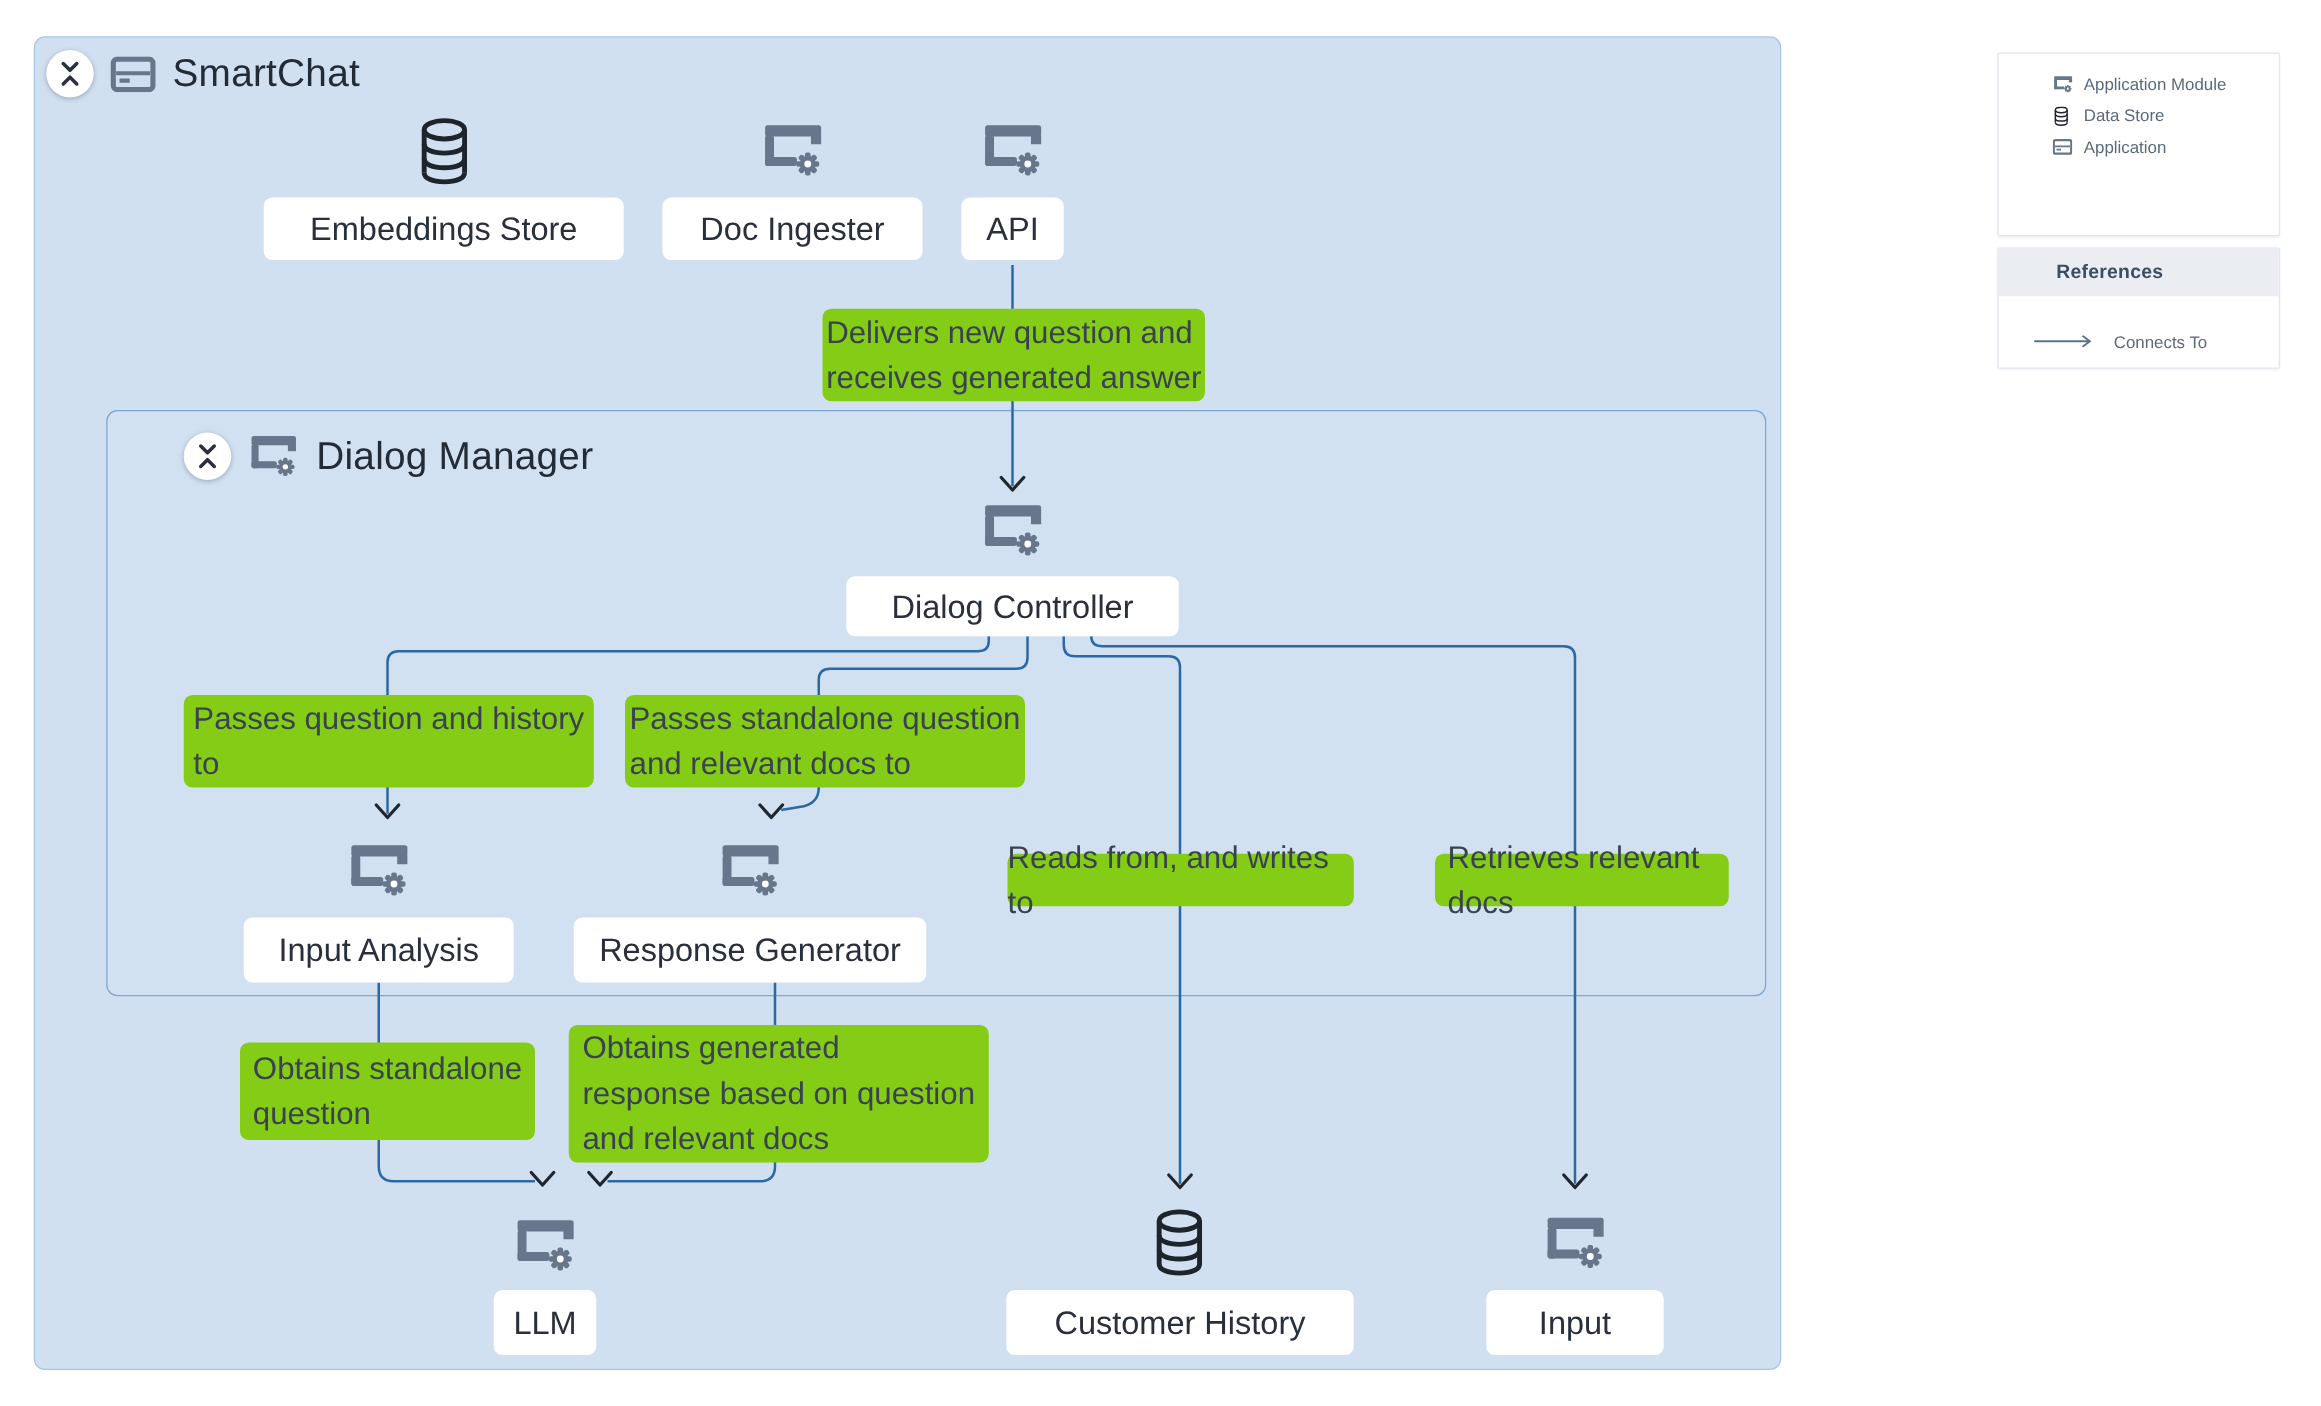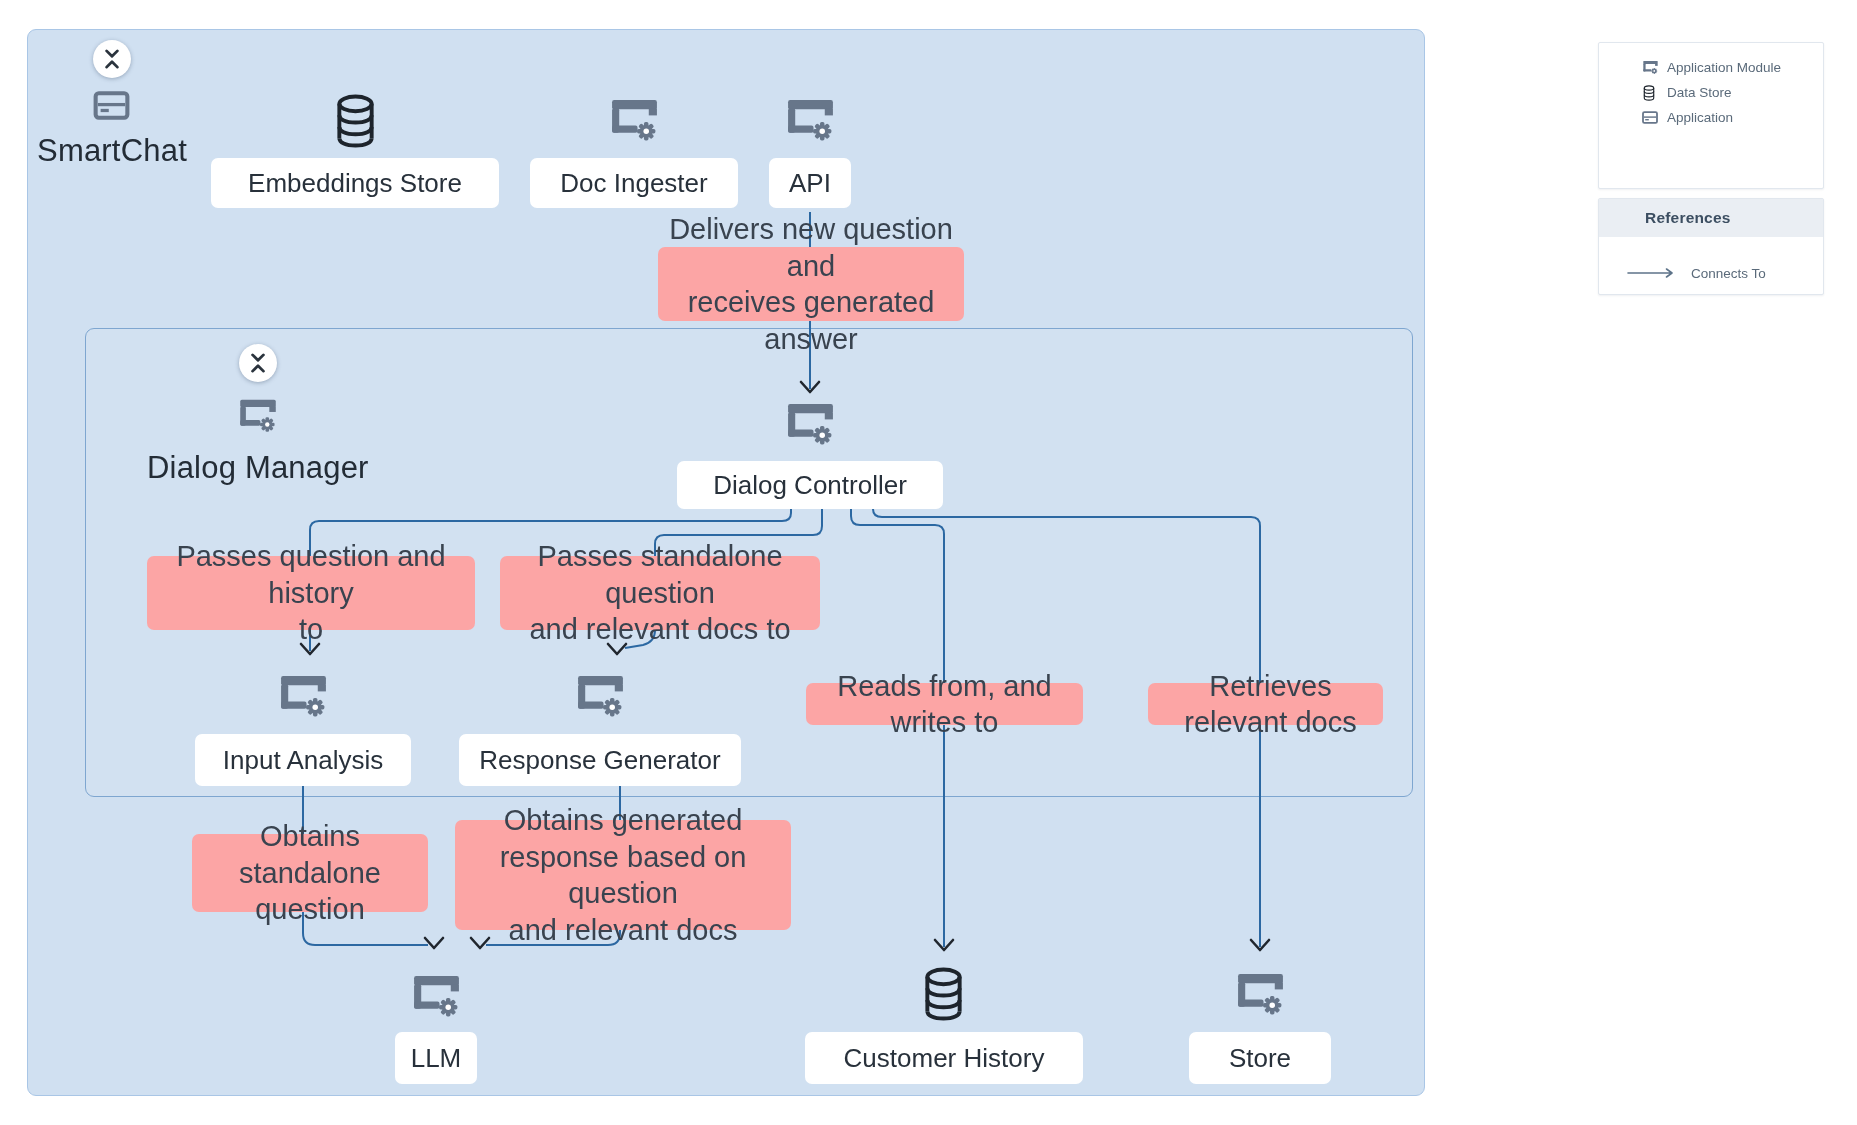--- a/index.html
+++ b/index.html
@@ -10,33 +10,33 @@
   .group-box{position:absolute;border-radius:9px;}
   .box-smartchat{left:27px;top:29px;width:1396px;height:1065px;background:#d0e0f1;border:1px solid #a9c6e6;z-index:1;}
   .box-dm{left:85px;top:328px;width:1326px;height:467px;background:rgba(255,255,255,0.06);border:1.5px solid #7ea6d0;z-index:2;}
 
   
   svg.edges{position:absolute;left:0;top:0;z-index:3;pointer-events:none;}
   .edge{stroke:#2c68a2;stroke-width:2;fill:none;}
   .arrowhead{stroke:#20262e;stroke-width:2.6;fill:none;stroke-linecap:round;stroke-linejoin:round;}
 
   
-  .group-header{position:absolute;display:flex;align-items:center;gap:13px;z-index:6;flex-direction:column;}
+  .group-header{position:absolute;display:flex;align-items:center;gap:13px;z-index:6;}
   .hdr-smartchat{left:37px;top:40px;}
   .hdr-dm{left:147px;top:344px;}
   .collapse-btn{width:38px;height:38px;border-radius:50%;background:#ffffff;box-shadow:0 1px 4px rgba(40,60,90,.35);display:flex;align-items:center;justify-content:center;border:none;padding:0;cursor:pointer;}
   .group-title{font-size:31px;color:#232c36;font-weight:500;letter-spacing:.2px;white-space:nowrap;}
   .hdr-icon{flex:0 0 auto;display:flex;}
 
   
   .node-icon{position:absolute;z-index:5;display:flex;align-items:center;justify-content:center;}
   .node-label{position:absolute;z-index:5;background:#ffffff;border-radius:7px;display:flex;align-items:center;justify-content:center;font-size:26px;color:#28313b;white-space:nowrap;}
 
   
-  .edge-label{position:absolute;z-index:4;background:#fca5a5;border-radius:7px;display:flex;align-items:center;justify-content:center;text-align:center;font-size:29px;line-height:36.5px;color:#39434f;white-space:pre-line;}
+  .edge-label{position:absolute;z-index:4;background:#84cc16;border-radius:7px;display:flex;align-items:center;justify-content:center;text-align:left;font-size:25px;line-height:36.5px;color:#39434f;white-space:pre-line;}
 
   
   .legend{position:absolute;z-index:8;}
   .legend-panel{position:absolute;left:1598px;width:226px;background:#ffffff;border:1px solid #e1e7ee;border-radius:2px;box-shadow:0 1px 2px rgba(50,70,90,.08);box-sizing:border-box;}
   .panel-components{top:42px;height:147px;}
   .panel-references{top:198px;height:97px;}
   .legend-header{height:38px;background:#eaeef3;display:flex;align-items:center;padding-left:46px;font-size:15.5px;font-weight:700;color:#3c4e61;letter-spacing:.2px;}
   .legend-body{padding:12px 0 0 0;}
   .legend-row{display:flex;align-items:center;height:25px;padding-left:43px;font-size:13.5px;color:#5a6a7a;}
   .legend-row .li-ic{width:25px;flex:0 0 25px;display:flex;align-items:center;}
@@ -196,21 +196,21 @@
     </div>
 
   <div class="node-label" style="left:211px;top:158px;width:288px;height:50px;">Embeddings Store</div>
   <div class="node-label" style="left:530px;top:158px;width:208px;height:50px;">Doc Ingester</div>
   <div class="node-label" style="left:769px;top:158px;width:82px;height:50px;">API</div>
   <div class="node-label" style="left:677px;top:461px;width:266px;height:48px;">Dialog Controller</div>
   <div class="node-label" style="left:195px;top:734px;width:216px;height:52px;">Input Analysis</div>
   <div class="node-label" style="left:459px;top:734px;width:282px;height:52px;">Response Generator</div>
   <div class="node-label" style="left:395px;top:1032px;width:82px;height:52px;">LLM</div>
   <div class="node-label" style="left:805px;top:1032px;width:278px;height:52px;">Customer History</div>
-  <div class="node-label" style="left:1189px;top:1032px;width:142px;height:52px;">Store</div>
+  <div class="node-label" style="left:1189px;top:1032px;width:142px;height:52px;">Input</div>
 
   <div class="edge-label" style="left:658px;top:247px;width:306px;height:74px;">Delivers new question and
 receives generated answer</div>
   <div class="edge-label" style="left:147px;top:556px;width:328px;height:74px;">Passes question and history
 to</div>
   <div class="edge-label" style="left:500px;top:556px;width:320px;height:74px;">Passes standalone question
 and relevant docs to</div>
   <div class="edge-label" style="left:806px;top:683px;width:277px;height:42px;">Reads from, and writes to</div>
   <div class="edge-label" style="left:1148px;top:683px;width:225px;height:42px;padding-left:10px;">Retrieves relevant docs</div>
   <div class="edge-label" style="left:192px;top:834px;width:236px;height:78px;">Obtains standalone

